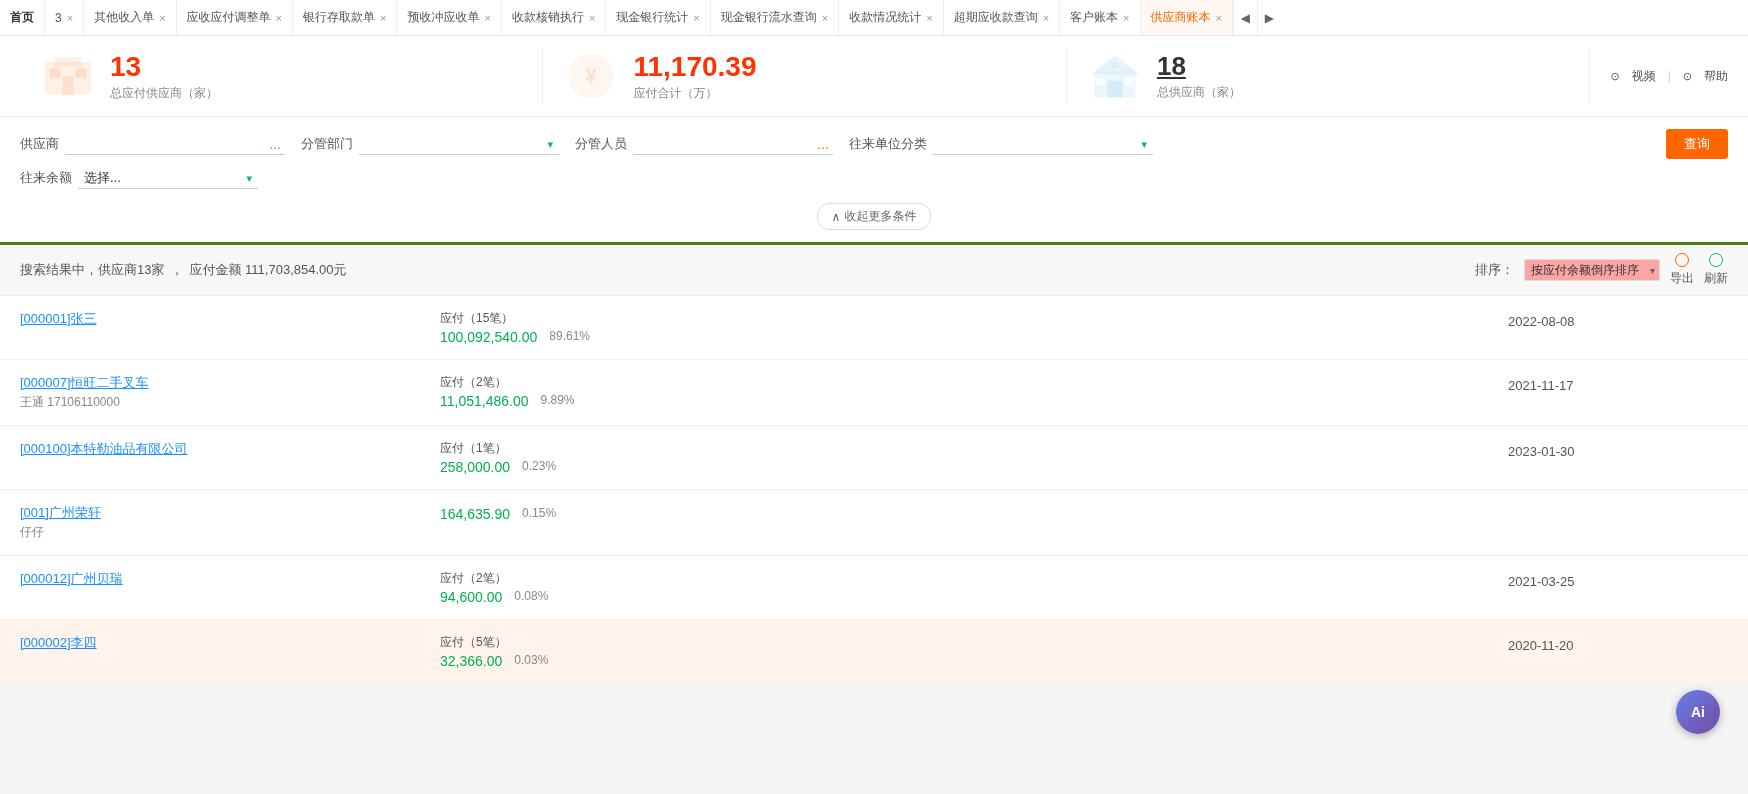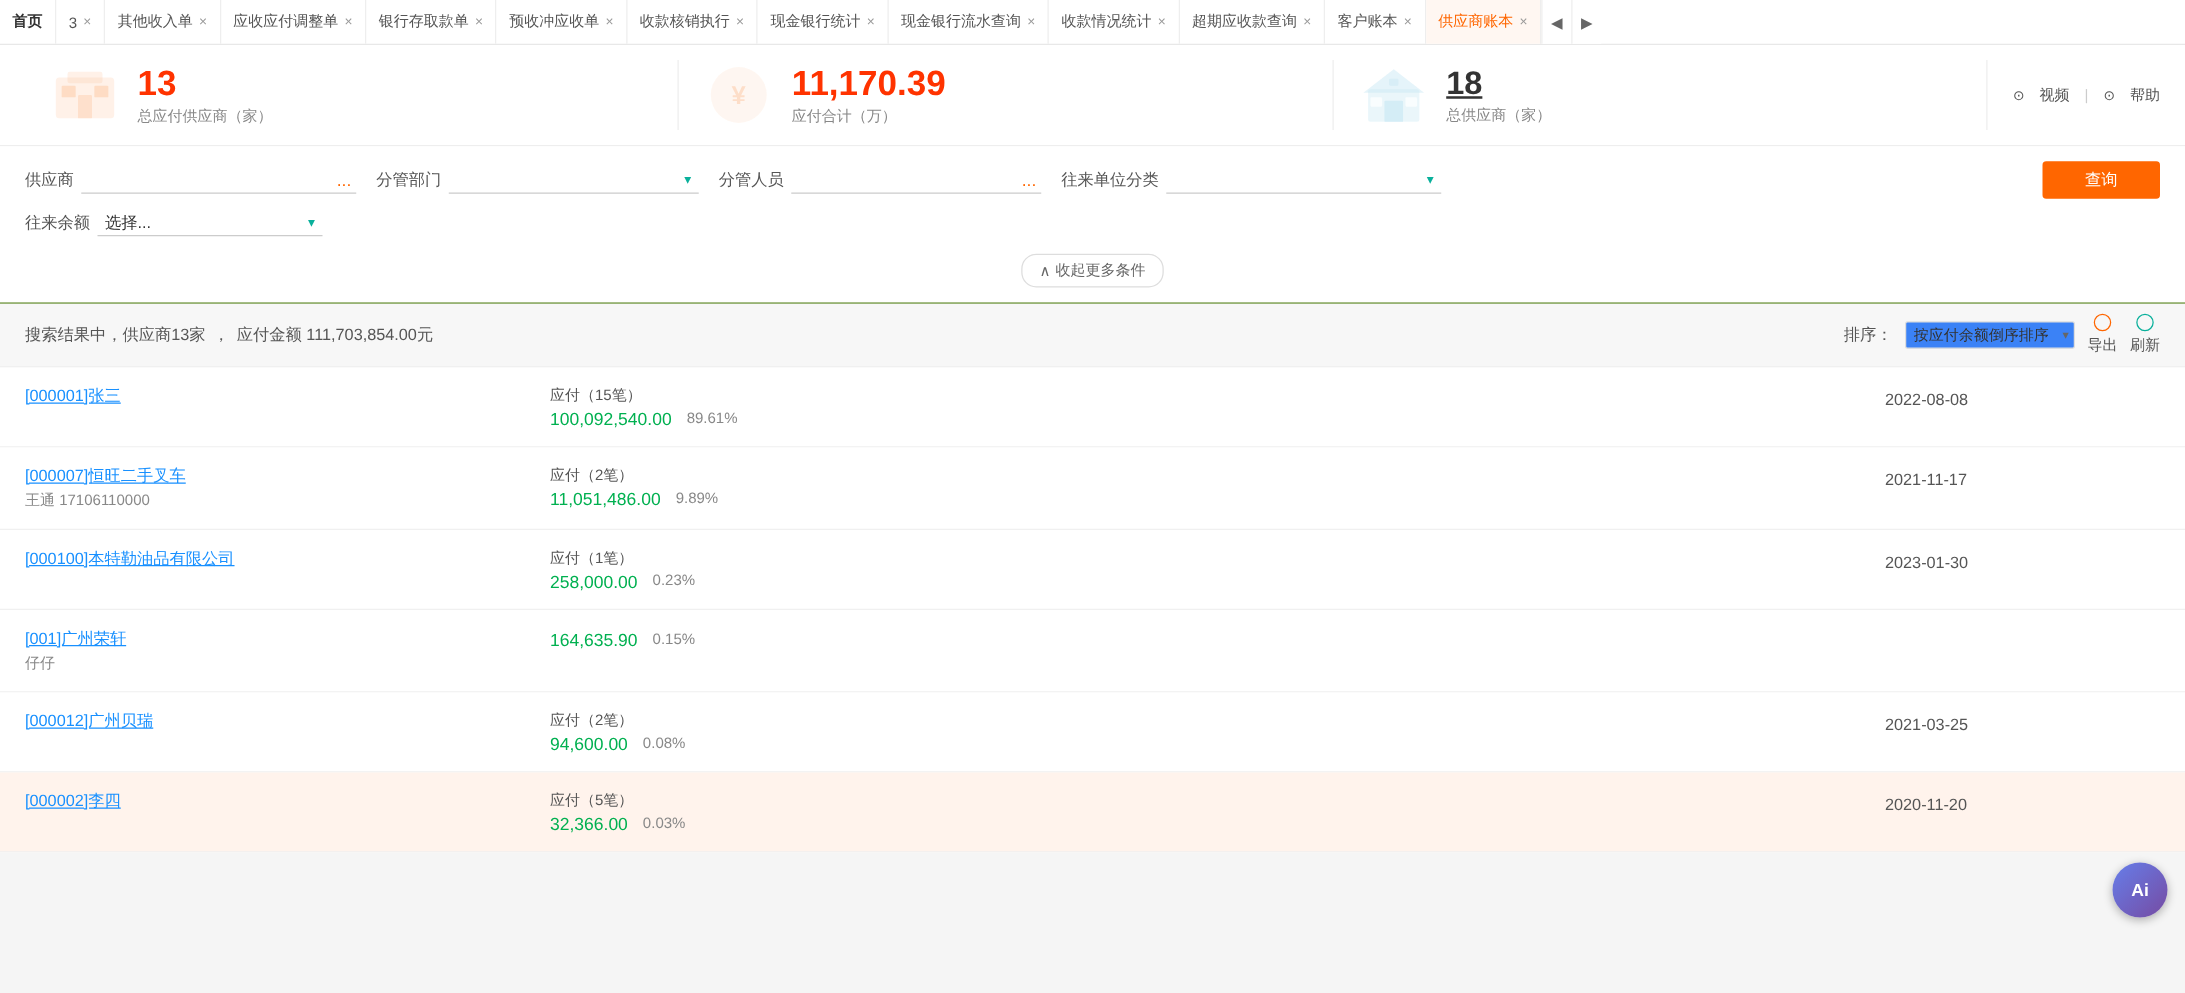--- a/index.html
+++ b/index.html
@@ -20,39 +20,39 @@
     .stat-icon { width: 56px; height: 56px; margin-right: 14px; opacity: 0.4; }
     .stat-icon svg { width: 100%; height: 100%; }
     .stat-info {}
     .stat-number { font-size: 28px; font-weight: bold; color: #ff3300; line-height: 1.2; }
     .stat-label { font-size: 12px; color: #888; margin-top: 2px; }
     .header-right { display: flex; align-items: center; gap: 12px; font-size: 12px; color: #555; margin-left: auto; padding-left: 20px; }
     .header-right a { color: #555; text-decoration: none; }
     .header-right .divider { color: #ccc; }
 
     
-    .filter-area { background: #fff; padding: 12px 20px; border-bottom: 1px solid #4d7c0f; }
+    .filter-area { background: #fff; padding: 12px 20px; border-bottom: 3px solid #4d7c0f; }
     .filter-row { display: flex; align-items: center; gap: 16px; margin-bottom: 8px; }
     .filter-row:last-child { margin-bottom: 0; }
     .filter-item { display: flex; align-items: center; gap: 6px; }
     .filter-label { font-size: 13px; color: #555; white-space: nowrap; }
     .filter-input { border: none; border-bottom: 1px solid #ccc; padding: 3px 6px; font-size: 13px; width: 180px; outline: none; color: #333; background: transparent; }
     .filter-input-with-dots { display: flex; align-items: center; position: relative; }
     .filter-input-dots { position: absolute; right: 4px; color: #f60; font-size: 14px; }
     .filter-select { border: none; border-bottom: 1px solid #ccc; padding: 3px 24px 3px 6px; font-size: 13px; width: 200px; outline: none; background: transparent; appearance: none; color: #333; }
     .filter-select-wrap { position: relative; display: inline-block; }
     .filter-select-wrap::after { content: "▾"; position: absolute; right: 6px; top: 50%; transform: translateY(-50%); color: #09b09b; font-size: 11px; pointer-events: none; }
-    .btn-query { background: #ff6600; color: #fff; border: none; padding: 6px 34px; border-radius: 3px; font-size: 13px; cursor: pointer; margin-left: auto; }
+    .btn-query { background: #ff6600; color: #fff; border: none; padding: 6px 18px; border-radius: 3px; font-size: 13px; cursor: pointer; margin-left: auto; }
     .collapse-btn { display: flex; align-items: center; justify-content: center; gap: 4px; border: 1px solid #ddd; border-radius: 12px; padding: 4px 14px; font-size: 12px; color: #666; background: #fff; cursor: pointer; margin: 6px auto 0; width: fit-content; }
 
     
     .result-bar { display: flex; align-items: center; background: #f7f7f7; padding: 8px 20px; border-bottom: 1px solid #eee; font-size: 13px; color: #555; }
     .result-bar .sort-group { margin-left: auto; display: flex; align-items: center; gap: 10px; }
     .sort-select-wrap { position: relative; display: inline-block; }
-    .sort-select { border: 1px solid #ddd; padding: 3px 20px 3px 6px; font-size: 12px; background: #3b82f6; color: #333; outline: none; appearance: none; border-radius: 2px; }
+    .sort-select { border: 1px solid #ddd; padding: 3px 20px 3px 6px; font-size: 12px; background: #fca5a5; color: #333; outline: none; appearance: none; border-radius: 2px; }
     .sort-select-wrap::after { content: "▾"; position: absolute; right: 5px; top: 50%; transform: translateY(-50%); color: #666; font-size: 10px; pointer-events: none; }
     .icon-btn { display: flex; align-items: center; gap: 3px; font-size: 12px; color: #555; cursor: pointer; flex-direction: column; }
     .icon-btn .circle-icon { width: 14px; height: 14px; border: 1.5px solid; border-radius: 50%; display: inline-flex; }
 
     
     .data-table { background: #fff; margin: 0; width: 100%; }
     .table-header { display: flex; align-items: center; padding: 10px 20px; border-bottom: 2px solid #eee; font-size: 13px; font-weight: bold; color: #333; background: #fff; }
     .col-supplier { flex: 0 0 420px; }
     .col-payable { flex: 1; }
     .col-lastpay { flex: 0 0 220px; }
@@ -362,15 +362,15 @@
           <span class="payable-pct">0.03%</span>
         </div>
       </div>
       <div class="col-lastpay">
         <div class="last-pay-date">2020-11-20</div>
       </div>
     </div>
     </div>
 </div>
 
-<div style="position:fixed; right:14px; bottom:60px; width:44px; height:44px; background: linear-gradient(135deg, #667eea, #764ba2); border-radius:50%; display:flex; align-items:center; justify-content:center; cursor:pointer; box-shadow: 0 2px 8px rgba(0,0,0,0.3);">
+<div style="position:fixed; right:28px; bottom:60px; width:44px; height:44px; background: linear-gradient(135deg, #667eea, #764ba2); border-radius:50%; display:flex; align-items:center; justify-content:center; cursor:pointer; box-shadow: 0 2px 8px rgba(0,0,0,0.3);">
   <span style="color:#fff; font-size:14px; font-weight:bold;">Ai</span>
 </div>
 
 </body></html>

